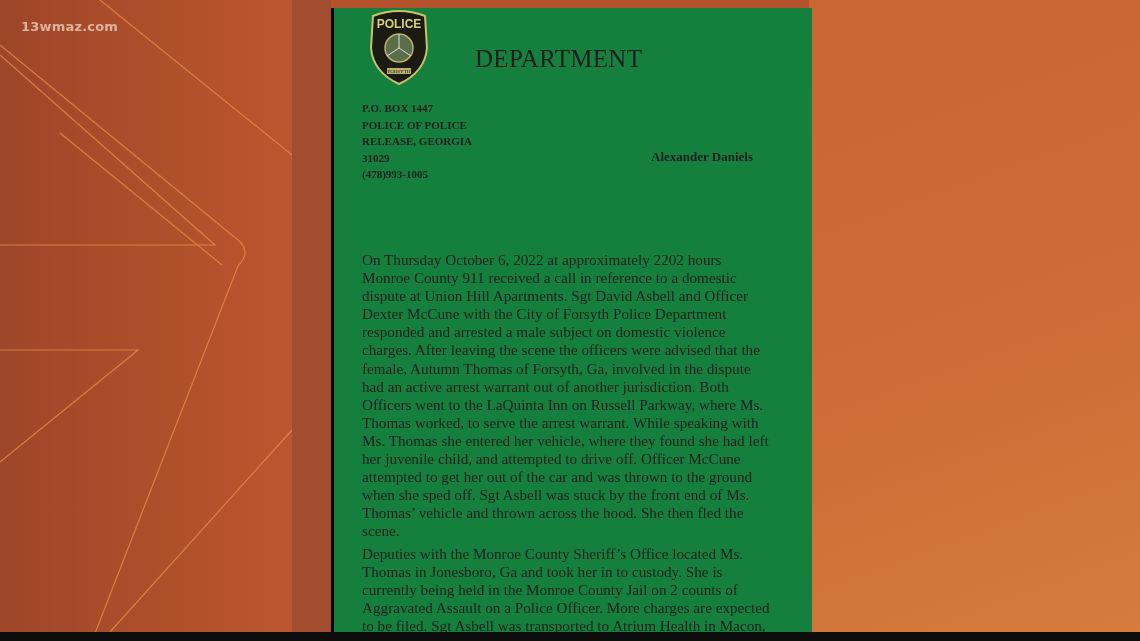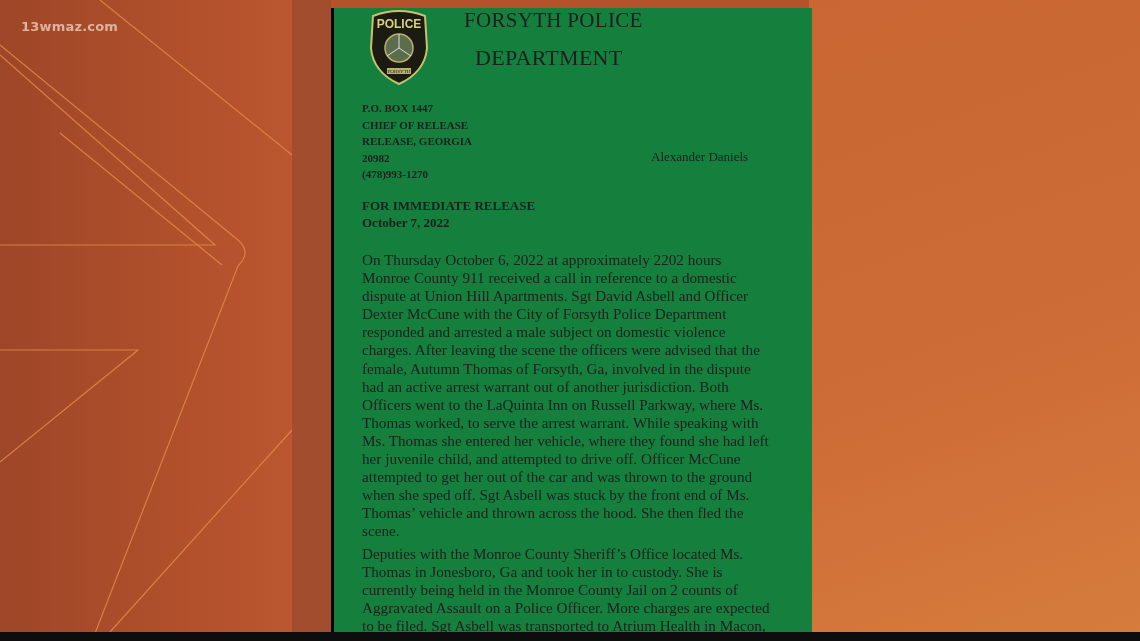--- a/index.html
+++ b/index.html
@@ -29,27 +29,27 @@
   .paper {
     position:absolute; left:331px; top:8px; width:478px; height:641px;
     background:#15803d; color:#1e1e1e;
     border-left:3px solid #000000;
   }
   .badge { position:absolute; left:33px; top:0px; width:64px; height:78px; }
   .dept-line1 {
     position:absolute; left:130px; top:0px; font-size:21px; letter-spacing:0.3px;
   }
   .dept-line2 {
-    position:absolute; left:141px; top:37px; font-size:22px; letter-spacing:0.3px;
+    position:absolute; left:141px; top:37px; font-size:25px; letter-spacing:0.3px;
   }
   .address {
     position:absolute; left:28px; top:92px; font-weight:bold; font-size:11px; line-height:16.6px;
   }
   .chief-name {
-    position:absolute; left:317px; top:141px; font-weight:normal; font-size:13px;
+    position:absolute; left:317px; top:141px; font-weight:bold; font-size:13px;
   }
   .release {
     position:absolute; left:28px; top:190px; font-weight:bold; font-size:13px; line-height:16.6px;
   }
   .body-text {
     position:absolute; left:28px; top:243px; width:430px;
     font-size:15.2px; line-height:18.1px;
   }
   .body-text p { margin:0 0 4px 0; white-space:pre-line; }
   .bottom-bar {
@@ -77,36 +77,31 @@
 <div class="paper">
   <svg class="badge" viewBox="0 0 64 78" xmlns="http://www.w3.org/2000/svg">
     <path d="M6 8 Q32 -2 58 8 L60 40 Q58 64 32 76 Q6 64 4 40 Z" fill="#1b1b14" stroke="#c9c26a" stroke-width="2"></path>
     <text x="32" y="20" text-anchor="middle" font-family="Liberation Sans, sans-serif" font-weight="bold" font-size="12" fill="#d9d27a">POLICE</text>
     <circle cx="32" cy="40" r="14" fill="#5b6d4a" stroke="#b9b26a" stroke-width="1.5"></circle>
     <path d="M32 26 L32 40 L20 48 M32 40 L44 48" stroke="#ddd" stroke-width="1" fill="none"></path>
     <rect x="20" y="60" width="24" height="6" fill="#b9b26a"></rect>
     <text x="32" y="65" text-anchor="middle" font-family="Liberation Serif, serif" font-size="5" fill="#1b1b14">FORSYTH</text>
   </svg>
 
-  <div class="dept-line1">FORSYTH POLICE</div>
   <div class="dept-line2">DEPARTMENT</div>
 
   <div class="address">
     <div>P.O. BOX 1447</div>
-    <div>CHIEF OF RELEASE</div>
+    <div>POLICE OF POLICE</div>
     <div>RELEASE, GEORGIA</div>
-    <div>20982</div>
-    <div>(478)993-1270</div>
+    <div>31029</div>
+    <div>(478)993-1005</div>
   </div>
   <div class="chief-name">Alexander Daniels</div>
 
-  <div class="release">
-    <div>FOR IMMEDIATE RELEASE</div>
-    <div>October 7, 2022</div>
-  </div>
 
   <div class="body-text">
     <p>On Thursday October 6, 2022 at approximately 2202 hours
 Monroe County 911 received a call in reference to a domestic
 dispute at Union Hill Apartments. Sgt David Asbell and Officer
 Dexter McCune with the City of Forsyth Police Department
 responded and arrested a male subject on domestic violence
 charges. After leaving the scene the officers were advised that the
 female, Autumn Thomas of Forsyth, Ga, involved in the dispute
 had an active arrest warrant out of another jurisdiction. Both

